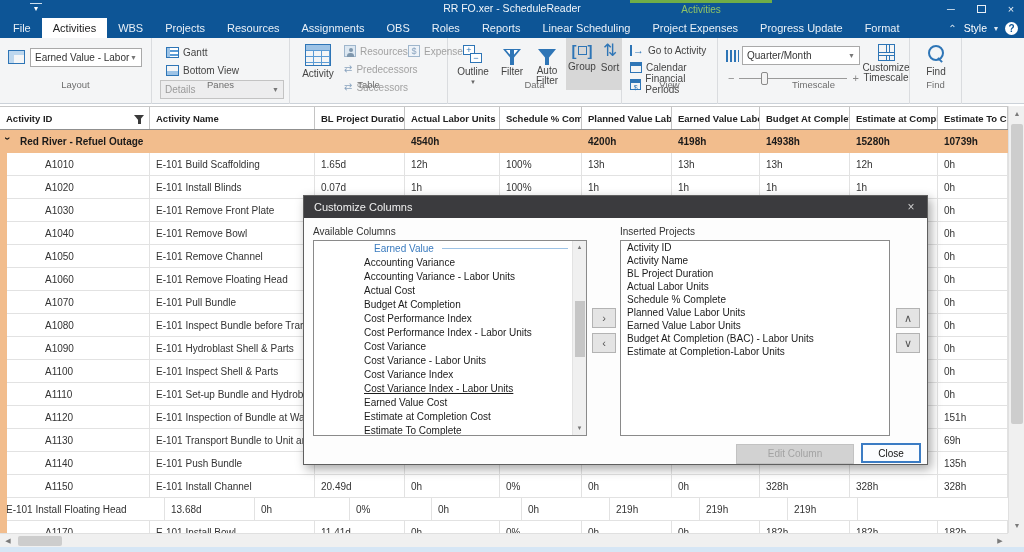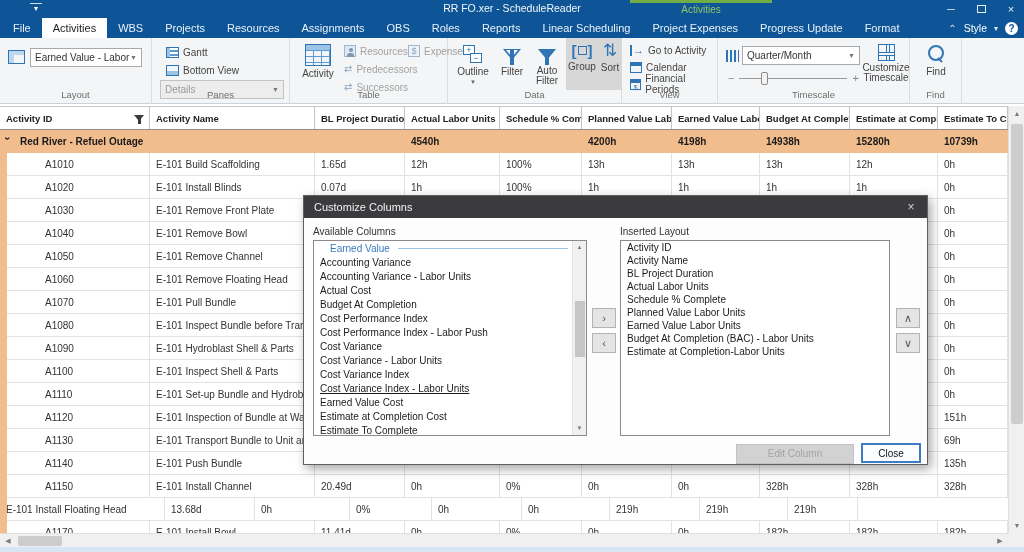--- a/index.html
+++ b/index.html
@@ -23,21 +23,21 @@
   .tab.active { background:#fff; color:#222; }
   .tabbar-right { position:absolute; right:6px; top:18px; height:20px; display:flex; align-items:center; gap:7px; color:#fff; }
   .collapse-caret { font-size:10px; color:#dce7f2; }
   .style-label { font-size:10.5px; color:#fff; }
   .style-caret { font-size:8px; color:#dce7f2; }
   .help-icon { width:13px; height:13px; border-radius:50%; background:#fff; color:var(--blue); font-size:10px; font-weight:bold; text-align:center; line-height:13px; }
 
   
   .ribbon { position:absolute; left:0; top:38px; width:1024px; height:66px; background:#f4f5f6; border-bottom:1px solid #ccd2d9; }
   .rgroup { position:absolute; top:0; height:66px; border-right:1px solid #dadcdf; }
-  .rgroup-label { position:absolute; left:0; bottom:4px; width:100%; text-align:center; font-size:9.5px; color:#6e6e6e; }
+  .rgroup-label { position:absolute; left:0; bottom:14px; width:100%; text-align:center; font-size:9.5px; color:#6e6e6e; }
   .rtext { font-size:10px; color:#444; }
   .disabled .rtext, .rtext.dis { color:#a2a2a2; }
   .combo { display:flex; align-items:center; background:#fff; border:1px solid #a9a9a9; height:19px; font-size:10px; color:#333; padding:0 4px; }
   .combo .caret { margin-left:auto; font-size:7px; color:#777; }
   .combo.disabled { background:#ededee; color:#9a9a9a; border-color:#c3c3c3; }
   .smallbtn { display:flex; align-items:center; gap:4px; height:18px; }
   .bigbtn { display:flex; flex-direction:column; align-items:center; justify-content:flex-start; gap:2px; padding-top:4px; }
 
   
   .ic-layout { width:17px; height:14px; border:1px solid var(--accent); background:linear-gradient(90deg,#bdd7ee 0 5px,transparent 5px), linear-gradient(#bdd7ee 0 4px,transparent 4px); }
@@ -532,51 +532,51 @@
     <span class="arr" style="right:0;">▶</span>
   </div>
   <div class="corner"></div>
   <div class="statusstrip"></div>
 
   <div class="dialog">
     <div class="dlg-title">Customize Columns</div>
     <div class="dlg-close">×</div>
 
     <div class="dlg-label" style="left:9px;top:30px;">Available Columns</div>
-    <div class="listbox" style="left:9px;top:44px;width:274px;height:196px;" id="avail-list">
+    <div class="listbox" style="left:9px;top:44px;width:274px;height:196px;padding-left:44px;" id="avail-list">
 
     <div class="lgroup">
           <span>Earned Value</span>
           <span class="rule"></span>
           <span class="chev">▲</span>
         </div>
         <div class="litem" style="margin-right: 14px;">Accounting Variance</div>
         <div class="litem" style="margin-right: 15px;">Accounting Variance - Labor Units</div>
         <div class="litem" style="margin-right: 14px;">Actual Cost</div>
         <div class="litem" style="margin-right: 14px;">Budget At Completion</div>
         <div class="litem" style="margin-right: 14px;">Cost Performance Index</div>
-        <div class="litem" style="margin-right: 14px;">Cost Performance Index - Labor Push</div>
+        <div class="litem" style="margin-right: 14px;">Cost Performance Index - Labor Units</div>
         <div class="litem" style="margin-right: 14px;">Cost Variance</div>
         <div class="litem" style="margin-right: 14px;">Cost Variance - Labor Units</div>
         <div class="litem" style="margin-right: 14px;">Cost Variance Index</div>
         <div class="litem" style="margin-right: 14px; text-decoration: underline;">Cost Variance Index - Labor Units</div>
         <div class="litem" style="margin-right: 14px;">Earned Value Cost</div>
         <div class="litem" style="margin-right: 14px;">Estimate at Completion Cost</div>
         <div class="litem" style="margin-right: 14px;">Estimate To Complete</div>
         <div class="inner-scroll">
         <span class="arr" style="top:0;">▲</span>
         <span class="thumb"></span>
         <span class="arr" style="bottom:0;">▼</span>
       </div>
       </div>
 
     <div class="sqbtn" style="left:288px;top:112px;">›</div>
     <div class="sqbtn" style="left:288px;top:137px;">‹</div>
 
-    <div class="dlg-label" style="left:316px;top:30px;">Inserted Layout</div>
+    <div class="dlg-label" style="left:316px;top:30px;">Inserted Projects</div>
     <div class="listbox" style="left:316px;top:44px;width:270px;height:196px;" id="ins-list">
         <div class="litem small">Activity ID</div>
         <div class="litem small">Activity Name</div>
         <div class="litem small">BL Project Duration</div>
         <div class="litem small">Actual Labor Units</div>
         <div class="litem small">Schedule % Complete</div>
         <div class="litem small">Planned Value Labor Units</div>
         <div class="litem small">Earned Value Labor Units</div>
         <div class="litem small">Budget At Completion (BAC) - Labor Units</div>
         <div class="litem small">Estimate at Completion-Labor Units</div>

